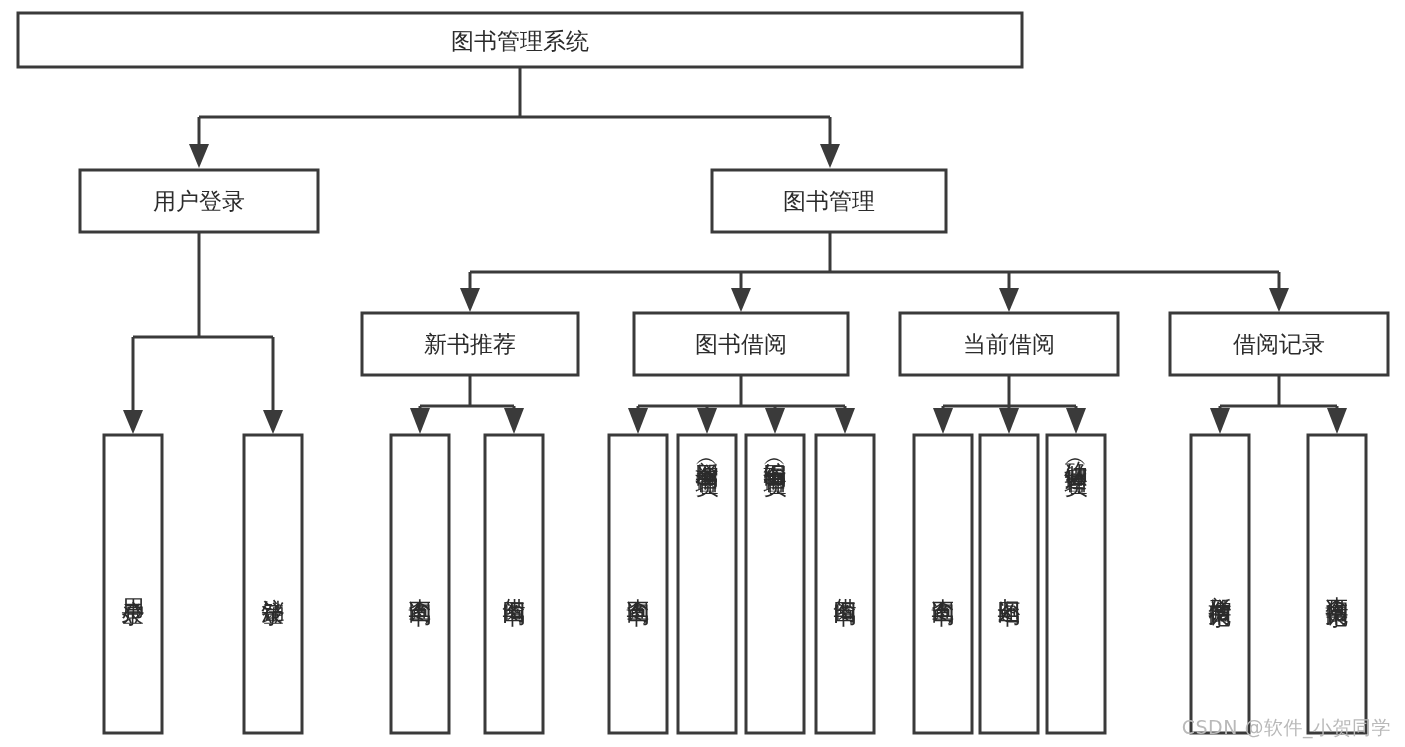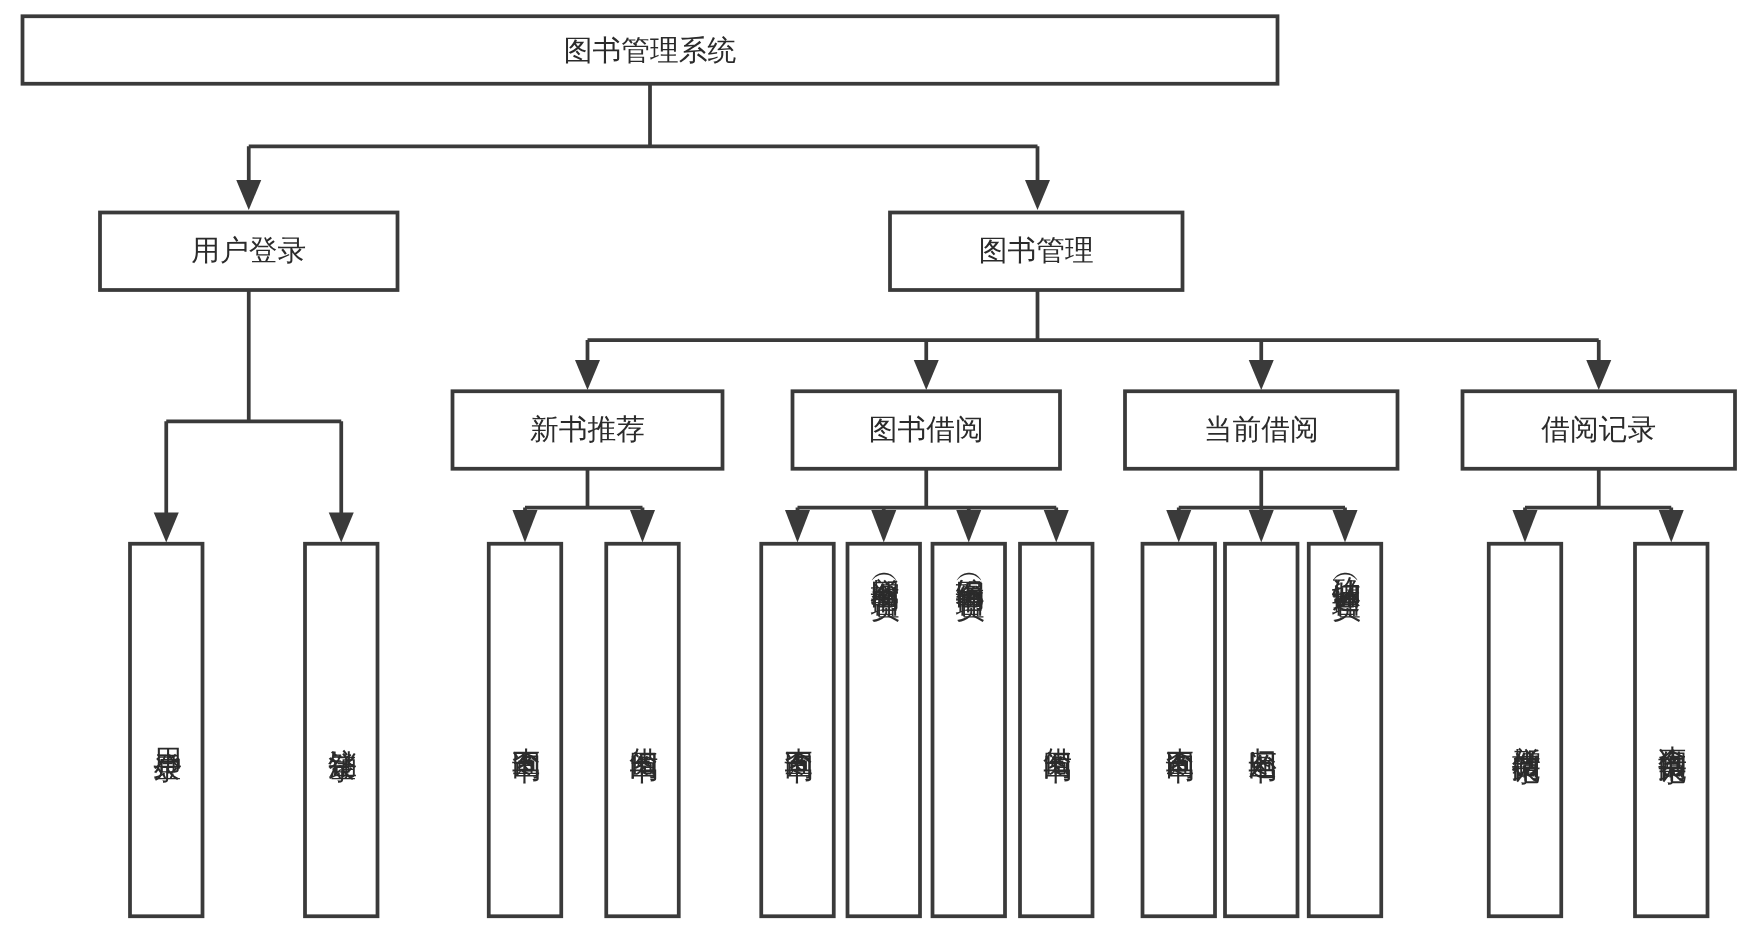--- a/index.html
+++ b/index.html
@@ -225,13 +225,14 @@
     <span class="vlabel" style="margin-top:8px;">确认归还（管理员）</span>
   </div>
 
   <div class="vlabel-wrap" style="left:1191px; top:435px; width:58px; height:298px;">
     <span class="vlabel">新增借阅记录</span>
   </div>
   <div class="vlabel-wrap" style="left:1308px; top:435px; width:58px; height:298px;">
     <span class="vlabel">查询借阅记录</span>
   </div>
 
+  <div class="watermark">CSDN @软件_小贺同学</div>
 </div>
 
 </body></html>

